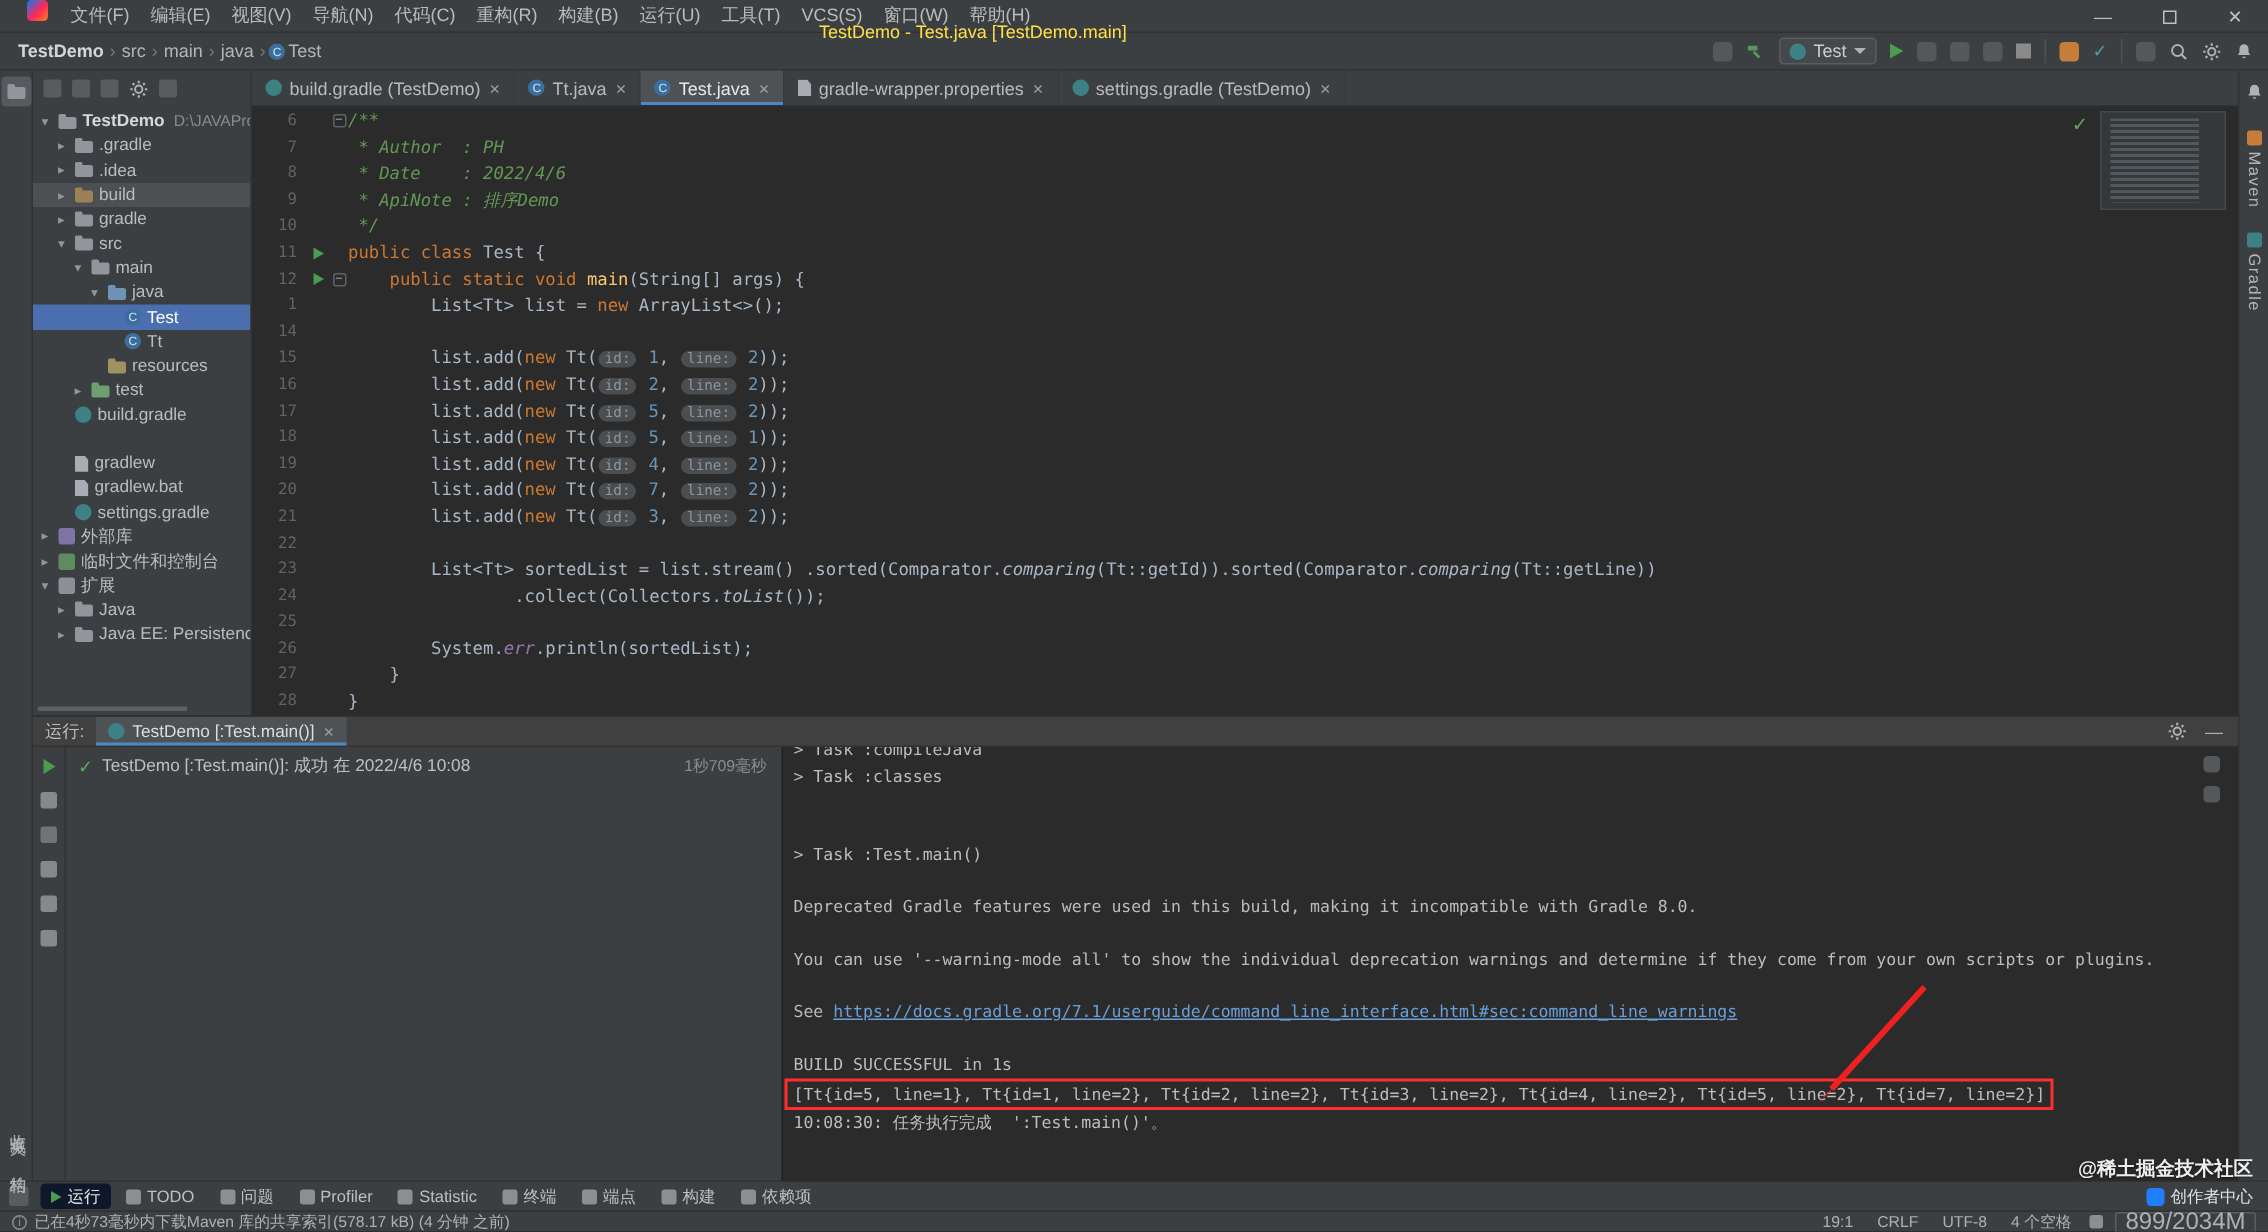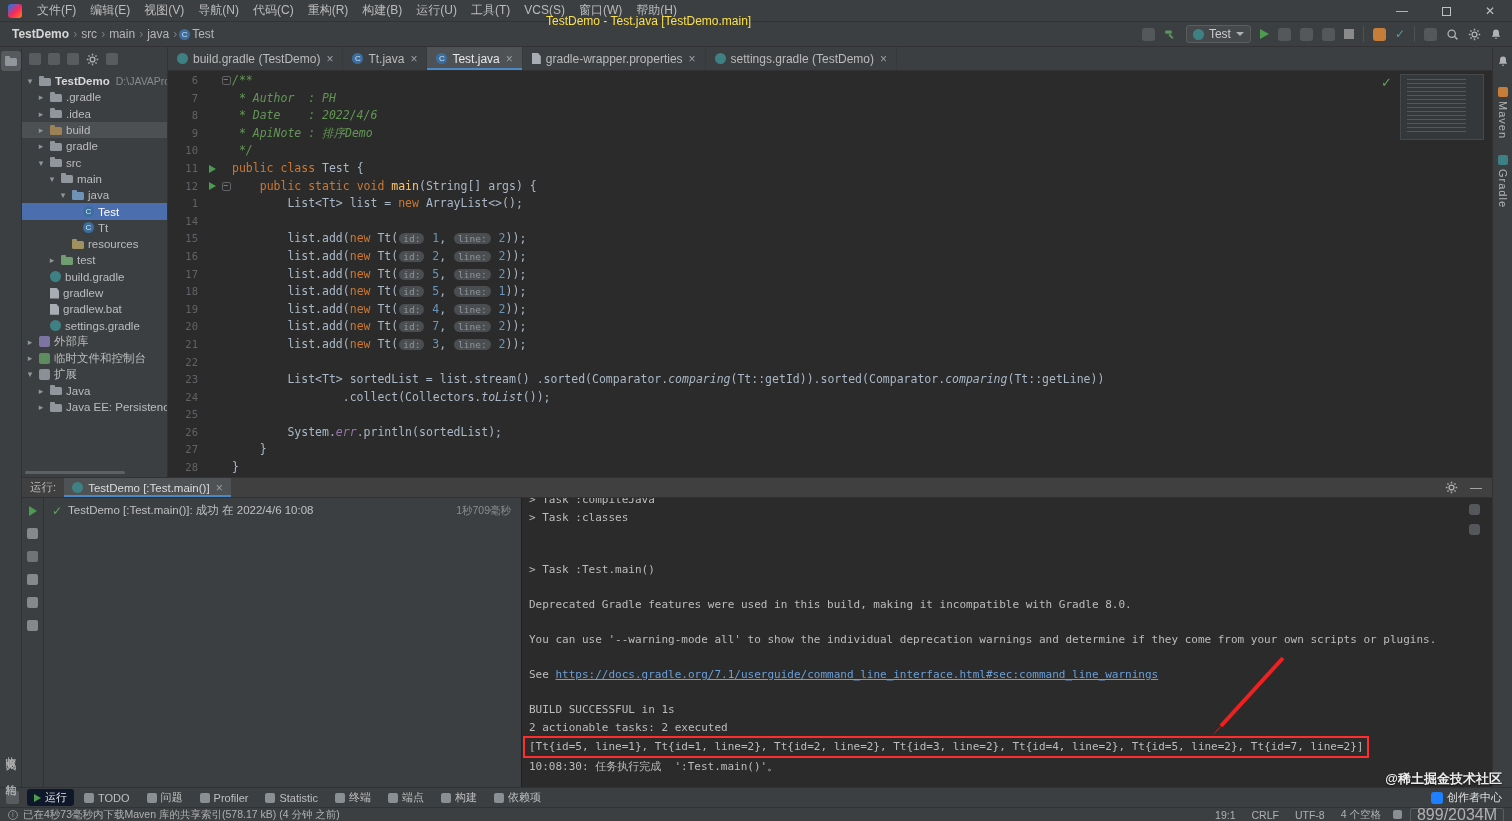--- a/index.html
+++ b/index.html
@@ -1,20 +1,20 @@
 <!DOCTYPE html>
 <html><head>
 <meta charset="utf-8">
 <style>
 *{margin:0;padding:0;box-sizing:border-box}
 html,body{width:1512px;height:821px;overflow:hidden;background:#2b2b2b;font-family:"Liberation Sans","DejaVu Sans",sans-serif;font-size:12px;color:#bbbbbb}
 .app{width:1512px;height:821px;display:flex;flex-direction:column;position:relative}
 
 
-.menubar{height:22px;background:#3c3f41;border-bottom:1px solid #323232;display:flex;align-items:center;padding-left:8px;position:relative;flex:none}
+.menubar{height:22px;background:#3c3f41;border-bottom:1px solid #323232;display:flex;align-items:flex-start;padding-left:18px;position:relative;flex:none}
 .logo{width:14px;height:14px;border-radius:3px;background:linear-gradient(135deg,#087cfa,#fe2857 55%,#fc801d);margin-right:8px;flex:none}
 .menu-item{padding:0 7px;line-height:21px;color:#bbb;white-space:nowrap}
 .menu-title{position:absolute;left:546px;top:11px;line-height:21px;color:#fde047;white-space:nowrap}
 .win-controls{position:absolute;right:0;top:0;height:22px;display:flex}
 .win-btn{width:44px;display:flex;align-items:center;justify-content:center;color:#c0c0c0;font-size:12px}
 .wb-max{width:9px;height:9px;border:1px solid #c0c0c0}
 
 
 .toolbar2{height:25px;background:#3c3f41;border-bottom:1px solid #323232;display:flex;align-items:center;padding:0 10px;gap:2px;flex:none}
 .crumb{color:#b5b5b5;padding:0 2px;white-space:nowrap}
@@ -300,21 +300,21 @@
             <div class="tree-row" style="padding-left: 25px;">
               <span class="arrow">▸</span>
               <span class="t-folder" style="--fc: #6f9e70;"></span>
               <span class="tree-label">test</span>
             </div>
             <div class="tree-row" style="padding-left: 14px;">
               <span class="arrow"></span>
               <span class="t-gradle"></span>
               <span class="tree-label">build.gradle</span>
             </div>
-            <div class="tree-row" style="padding-left: 14px;">
+            <div class="tree-row" style="padding-left: 14px; margin-top: 16px;">
               <span class="arrow"></span>
               <span class="t-file"></span>
               <span class="tree-label">gradlew</span>
             </div>
             <div class="tree-row" style="padding-left: 14px;">
               <span class="arrow"></span>
               <span class="t-file"></span>
               <span class="tree-label">gradlew.bat</span>
             </div>
             <div class="tree-row" style="padding-left: 14px;">
@@ -577,21 +577,20 @@
               <div class="con-line">&nbsp;</div>
               <div class="con-line">&gt; Task :Test.main()</div>
               <div class="con-line">&nbsp;</div>
               <div class="con-line">Deprecated Gradle features were used in this build, making it incompatible with Gradle 8.0.</div>
               <div class="con-line">&nbsp;</div>
               <div class="con-line">You can use '--warning-mode all' to show the individual deprecation warnings and determine if they come from your own scripts or plugins.</div>
               <div class="con-line">&nbsp;</div>
               <div class="con-line"><span>See </span><a class="con-link">https://docs.gradle.org/7.1/userguide/command_line_interface.html#sec:command_line_warnings</a></div>
               <div class="con-line">&nbsp;</div>
               <div class="con-line">BUILD SUCCESSFUL in 1s</div>
-              <div class="con-line">2 actionable tasks: 2 executed</div>
               <div class="con-line"><span class="result-box">[Tt{id=5, line=1}, Tt{id=1, line=2}, Tt{id=2, line=2}, Tt{id=3, line=2}, Tt{id=4, line=2}, Tt{id=5, line=2}, Tt{id=7, line=2}]</span></div>
               <div class="con-line">10:08:30: 任务执行完成  ':Test.main()'。</div>
             </div>
           <div class="con-icons">
             <span class="ic-box small"></span>
             <span class="ic-box small"></span>
           </div>
         </div>
       </div>
       <svg class="arrow-svg" viewBox="0 0 1470 310" width="1470" height="310">

